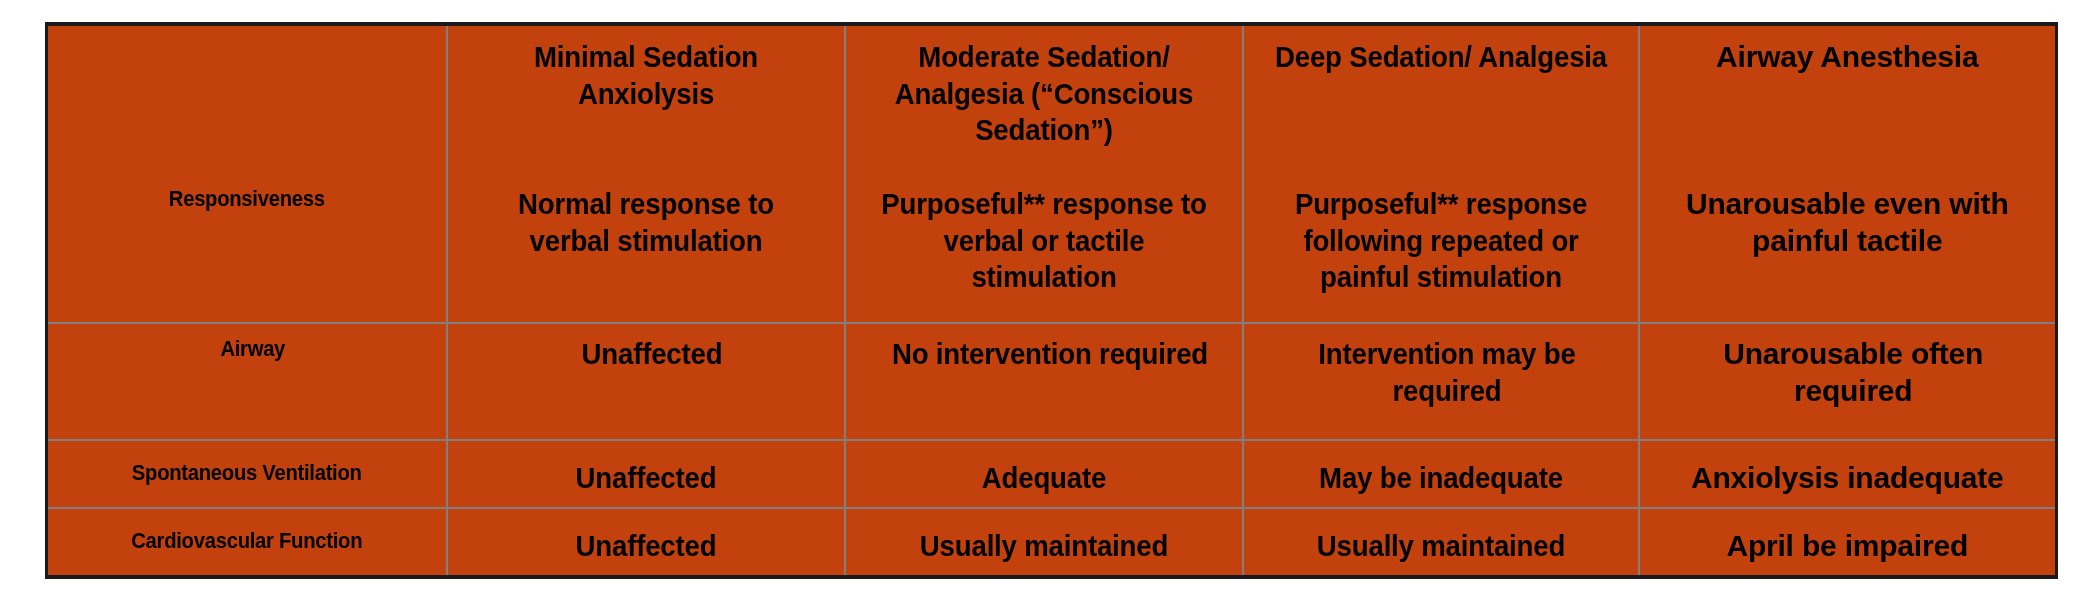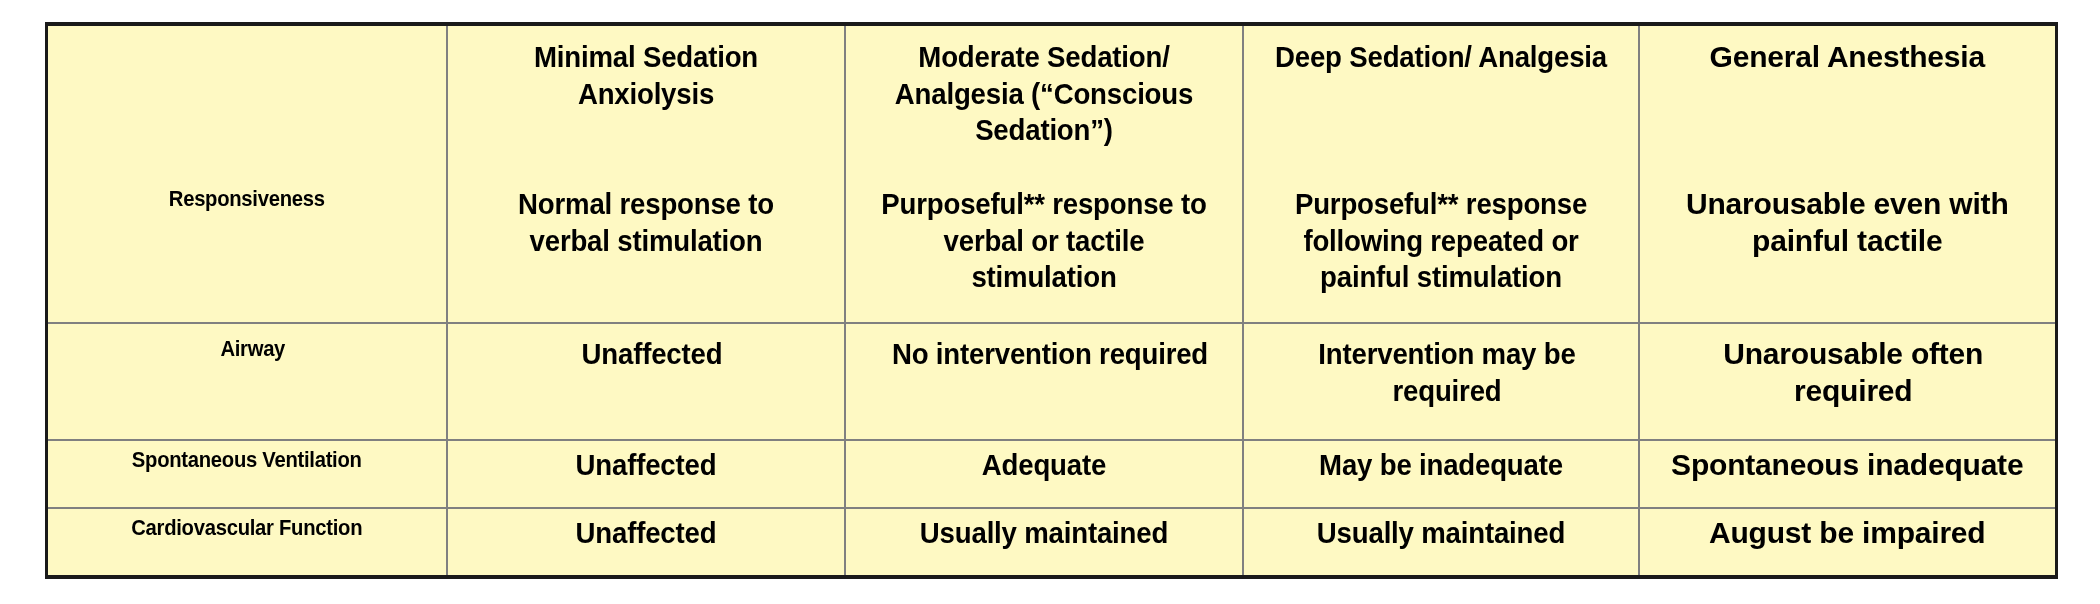--- a/index.html
+++ b/index.html
@@ -40,21 +40,21 @@
     border-left: 3px solid #1a1a1a;
     border-right: 3px solid #1a1a1a;
   }
 
   table.sedation-table td,
   table.sedation-table th {
     border-right: 2px solid #808080;
     border-bottom: 2px solid #808080;
     vertical-align: top;
     padding: 0;
-    background: #fef9c3;
+    background: #c2410c;
   }
   table.sedation-table tr > *:last-child {
     border-right: none;
   }
   table.sedation-table tr:last-child > * {
     border-bottom: none;
   }
 
   
   col.c0 { width: 400px; }
@@ -99,21 +99,21 @@
   }
 
   
   tr.row-responsiveness td { height: 148px; }
   tr.row-airway td { height: 115px; padding-left: 12px; }
   tr.row-ventilation td { height: 66px; }
   tr.row-cardio td { height: 66px; }
 
   tr.row-ventilation .cell,
   tr.row-cardio .cell {
-    padding-top: 6px;
+    padding-top: 19px;
     padding-bottom: 8px;
   }
 
   
   .condensed {
     display: block;
     transform: scaleX(0.92);
     transform-origin: center center;
   }
   .wide {
@@ -151,21 +151,21 @@
               <span class="condensed">Sedation”)</span>
             </div>
           </th>
           <th>
             <div class="cell">
               <span class="condensed">Deep Sedation/ Analgesia</span>
             </div>
           </th>
           <th>
             <div class="cell">
-              <span class="wide">General Anesthesia</span>
+              <span class="wide">Airway Anesthesia</span>
             </div>
           </th>
         </tr>
       </thead>
       <tbody>
         <tr class="row-responsiveness">
           <td class="row-label">
             <div class="cell">
               <span class="condensed">Responsiveness</span>
             </div>
@@ -236,21 +236,21 @@
               <span class="condensed">Adequate</span>
             </div>
           </td>
           <td class="data">
             <div class="cell">
               <span class="condensed">May be inadequate</span>
             </div>
           </td>
           <td class="data">
             <div class="cell">
-              <span class="wide">Spontaneous inadequate</span>
+              <span class="wide">Anxiolysis inadequate</span>
             </div>
           </td>
         </tr>
 
         <tr class="row-cardio">
           <td class="row-label">
             <div class="cell">
               <span class="condensed">Cardiovascular Function</span>
             </div>
           </td>
@@ -264,20 +264,20 @@
               <span class="condensed">Usually maintained</span>
             </div>
           </td>
           <td class="data">
             <div class="cell">
               <span class="condensed">Usually maintained</span>
             </div>
           </td>
           <td class="data">
             <div class="cell">
-              <span class="wide">August be impaired</span>
+              <span class="wide">April be impaired</span>
             </div>
           </td>
         </tr>
       </tbody>
     </table>
   </div>
 </div>
 
 </body></html>

